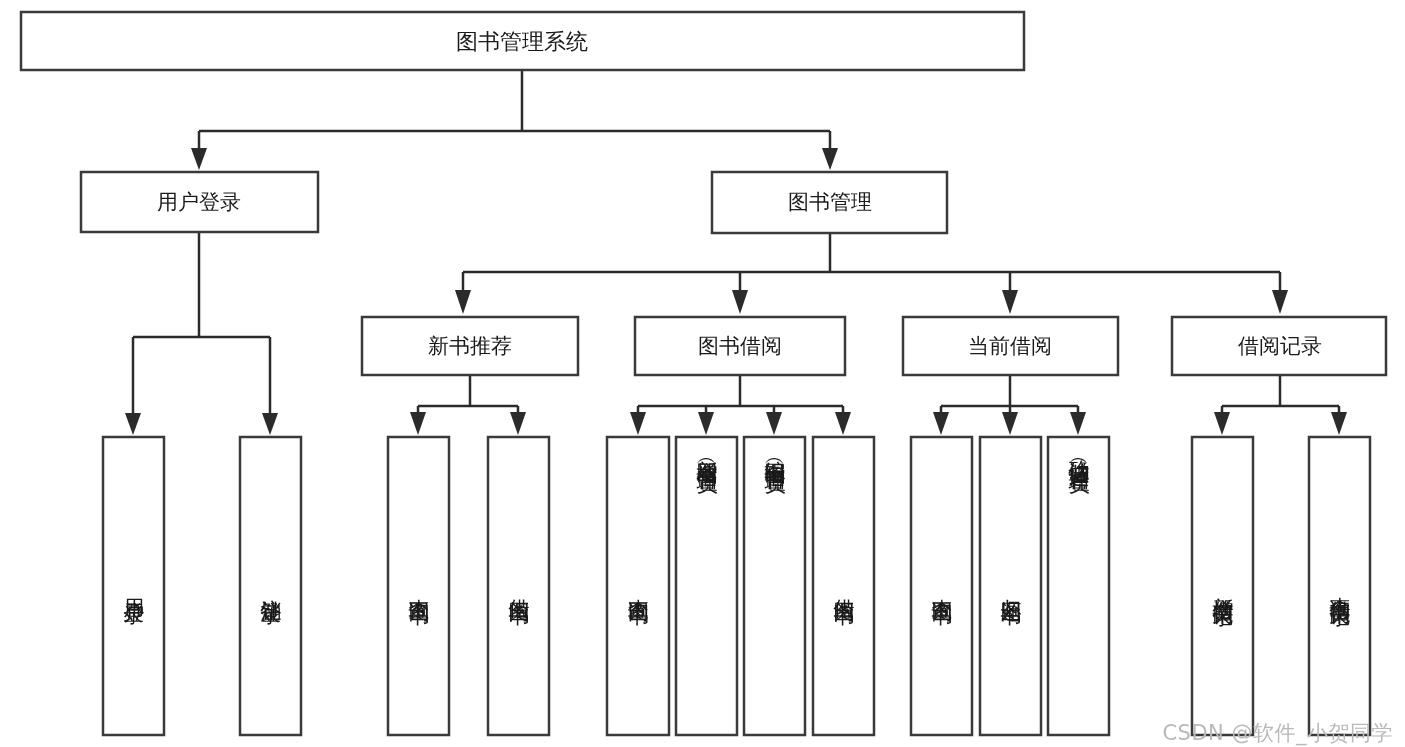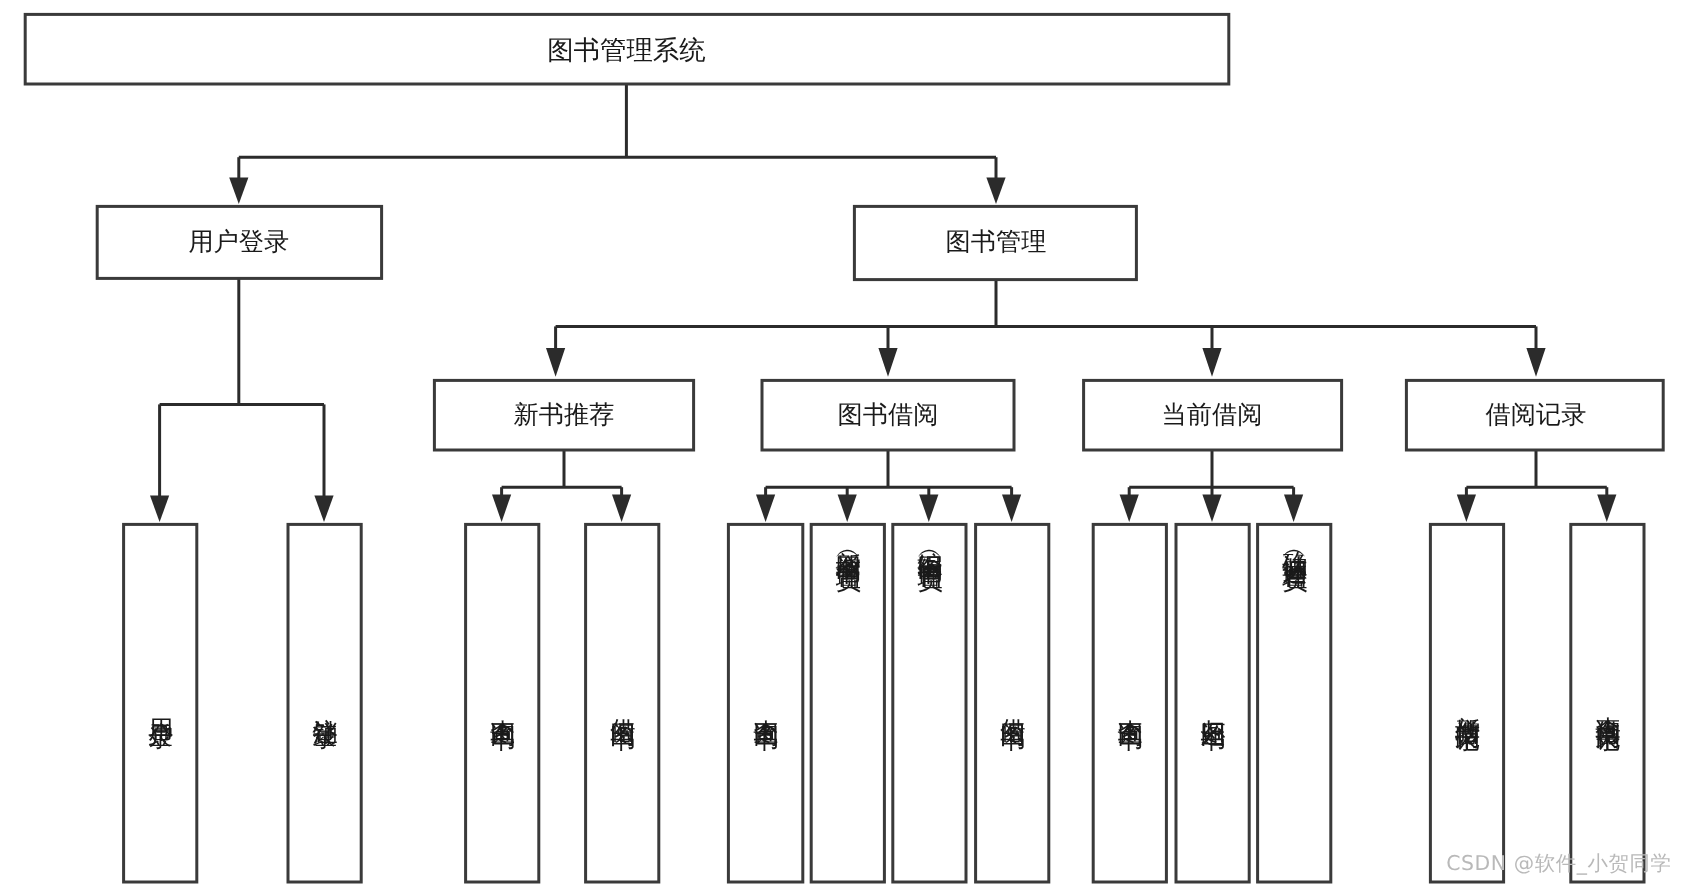--- a/index.html
+++ b/index.html
@@ -64,23 +64,23 @@
     font-size: 21px;
     line-height: 1;
     color: #1a1a1a;
     letter-spacing: 2px;
     white-space: nowrap;
     pointer-events: none;
   }
   .watermark {
     position: absolute;
     right: 12px;
-    bottom: 16px;
-    font-family: "DejaVu Sans", "Liberation Sans", sans-serif;
-    font-size: 17px;
+    bottom: 0;
+    font-family: "DejaVu Sans", "Liberation Sans", sans-serif;
+    font-size: 21px;
     color: #b9b9b9;
     letter-spacing: 0.5px;
     white-space: nowrap;
   }
 </style>
 </head>
 <body>
 
 <div id="diagram-root">
 

